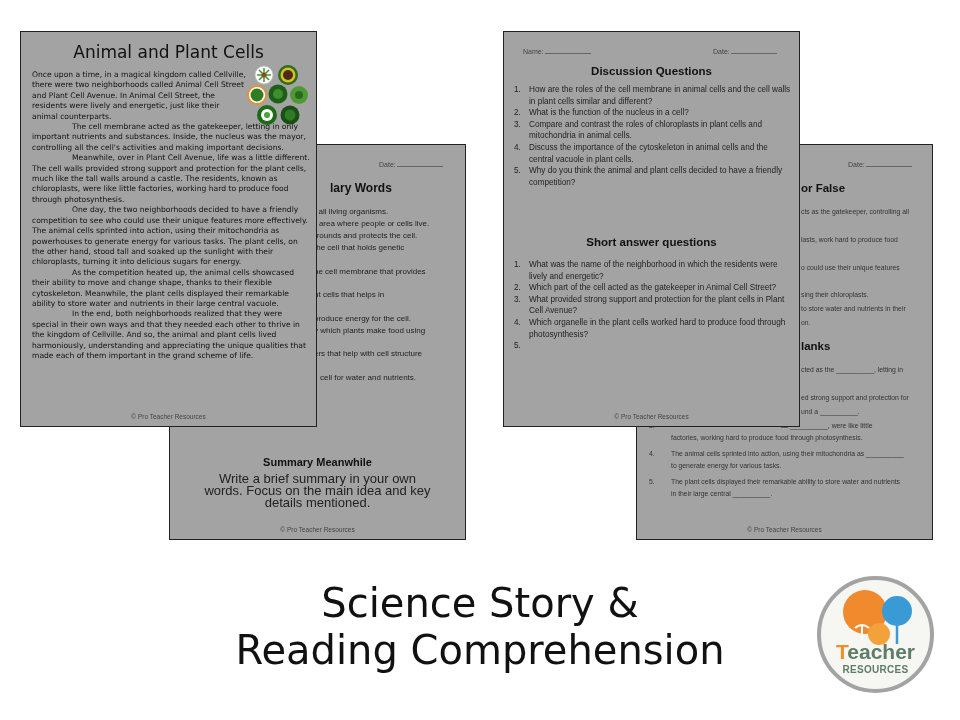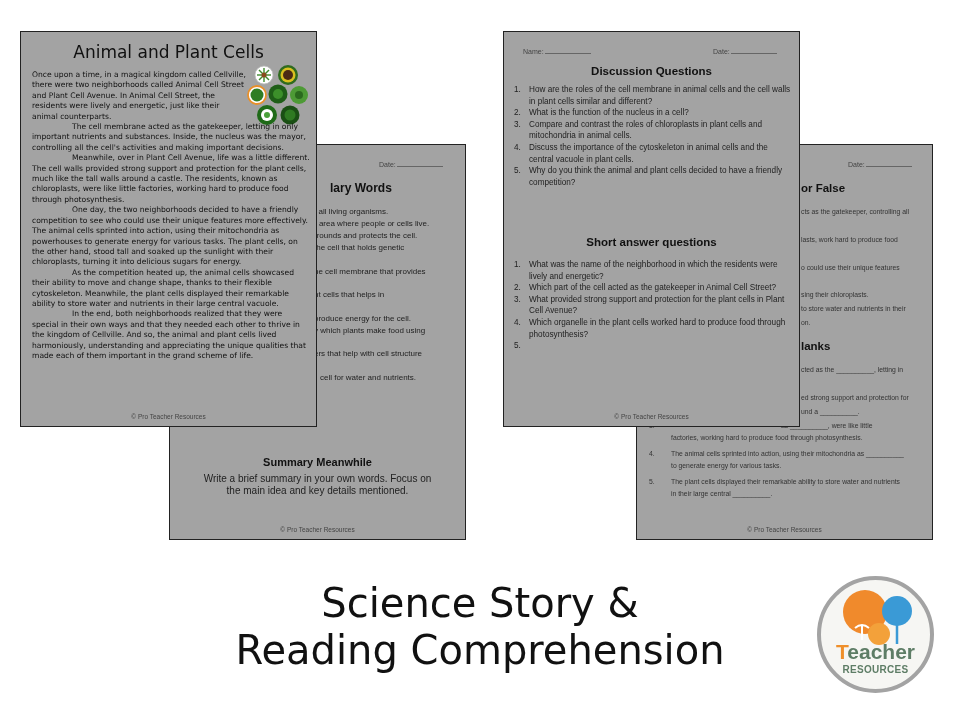--- a/index.html
+++ b/index.html
@@ -26,21 +26,21 @@
   #p1 .story { position: absolute; left: 11px; top: 38px; width: 278px; font-size: 7.6px; line-height: 10.4px; color: #111; }
   #p1 .story p { text-indent: 0; }
   #p1 .story p.ind { text-indent: 40px; }
   #p1 .story p.first { width: 215px; }
   #p1 .cells { position: absolute; left: 226px; top: 32px; width: 62px; height: 62px; }
 
   
   #p2 .heading { position: absolute; left: -10px; top: 36px; font-size: 12px; font-weight: bold; color: #111; padding-left: 10px; }
   #p2 .def { position: absolute; left: -4px; font-size: 8px; color: #222; white-space: nowrap; }
   #p2 .sum-title { position: absolute; left: 0; right: 0; top: 311px; text-align: center; font-size: 11px; font-weight: bold; color: #111; }
-  #p2 .sum-text { position: absolute; left: 30px; right: 30px; top: 328px; text-align: center; font-size: 10px; line-height: 12px; color: #222; }
+  #p2 .sum-text { position: absolute; left: 30px; right: 30px; top: 328px; text-align: center; font-size: 13px; line-height: 12px; color: #222; }
 
   
   #p3 .heading { position: absolute; left: 0; right: 0; text-align: center; font-size: 11.5px; font-weight: bold; color: #111; }
   #p3 ol { position: absolute; left: 10px; width: 280px; font-size: 8.2px; line-height: 11.6px; color: #222; list-style: none; }
   #p3 ol li { display: flex; }
   #p3 ol li .num { width: 15px; flex: none; }
 
   
   #p4 .heading { position: absolute; font-size: 11.5px; font-weight: bold; color: #111; white-space: nowrap; }
   #p4 .tf { position: absolute; left: -2px; font-size: 6.8px; color: #333; white-space: nowrap; }

